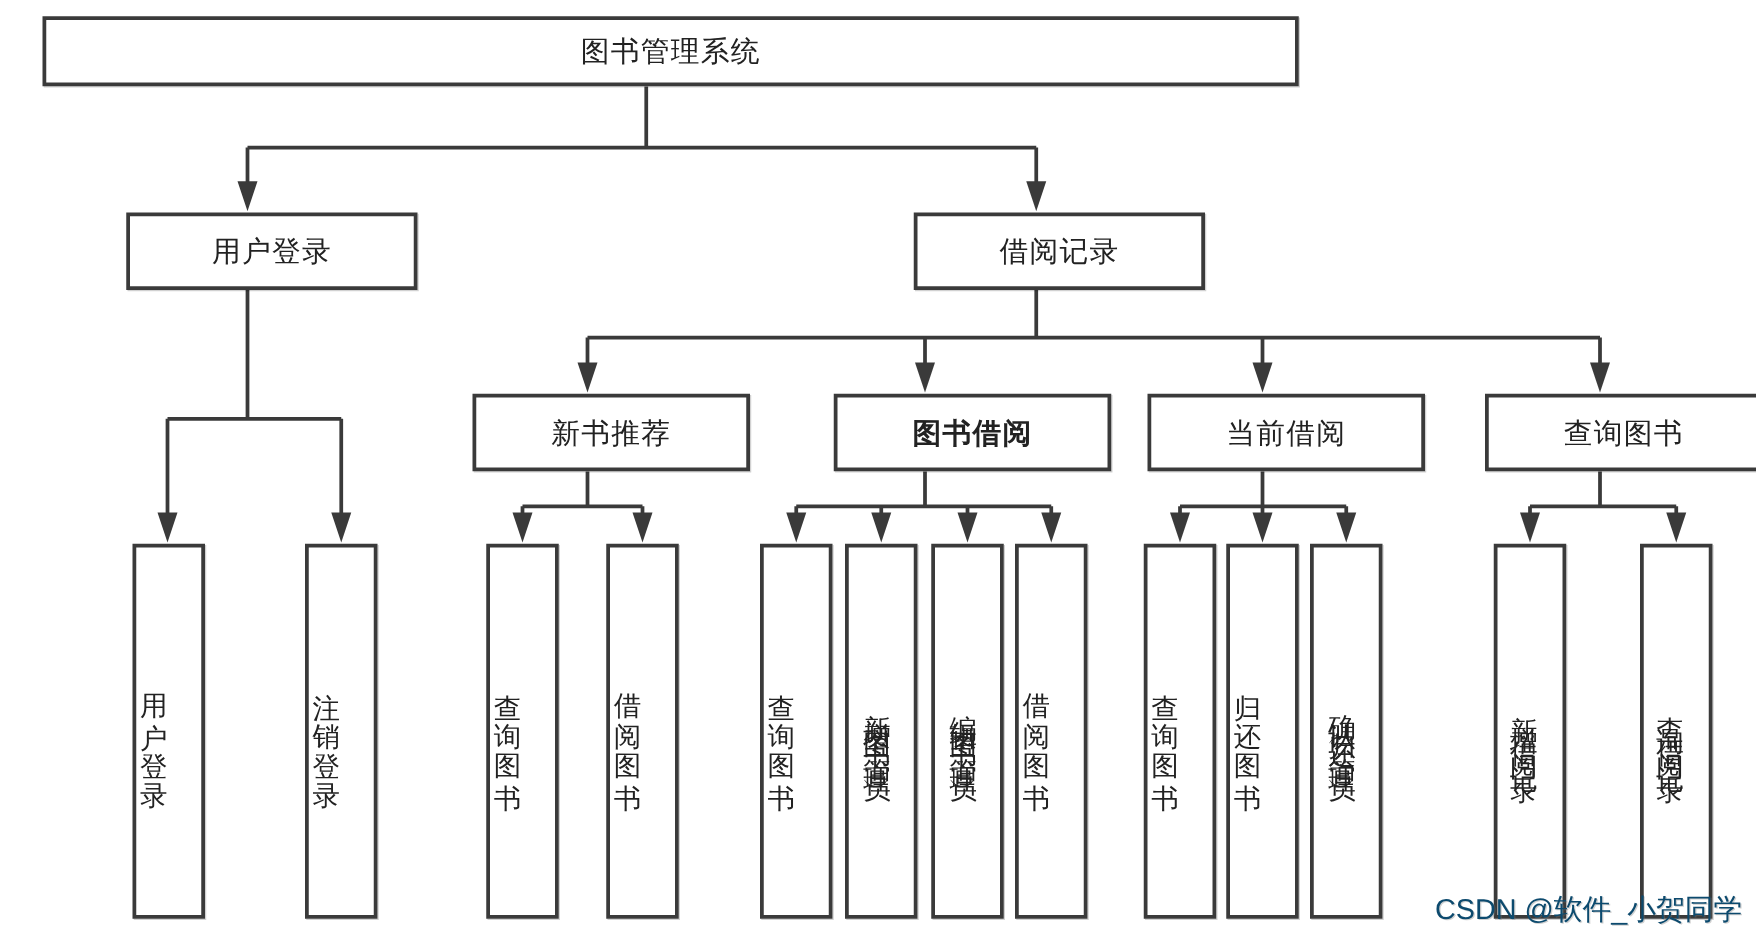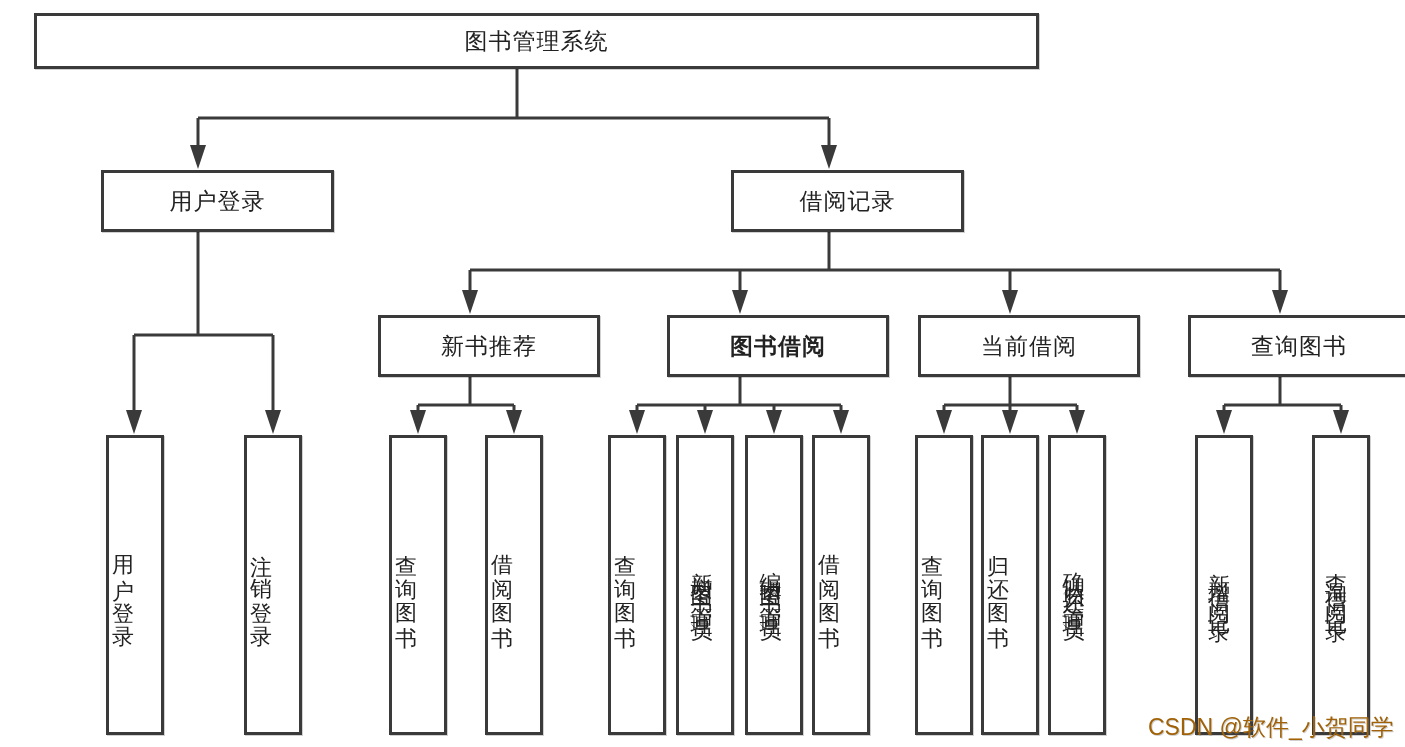--- a/index.html
+++ b/index.html
@@ -58,21 +58,21 @@
   }
   .v4 { letter-spacing: 24px; margin-block-start: 24px; }
   .v6 { letter-spacing: 10px; margin-block-start: 10px; }
   .v9 { letter-spacing: 7px;  margin-block-start: 7px;  }
   #watermark {
     position: absolute;
     left: 1148px;
     top: 712px;
     z-index: 3;
     font-size: 23px;
-    color: #a16207;
+    color: #0c4a6e;
     text-shadow: 1px 1px 0 rgba(120,120,120,0.35);
     white-space: nowrap;
   }
 </style>
 </head>
 <body>
 
 <div id="canvas">
 
   <svg id="connectors" viewBox="0 0 1405 747" xmlns="http://www.w3.org/2000/svg">

